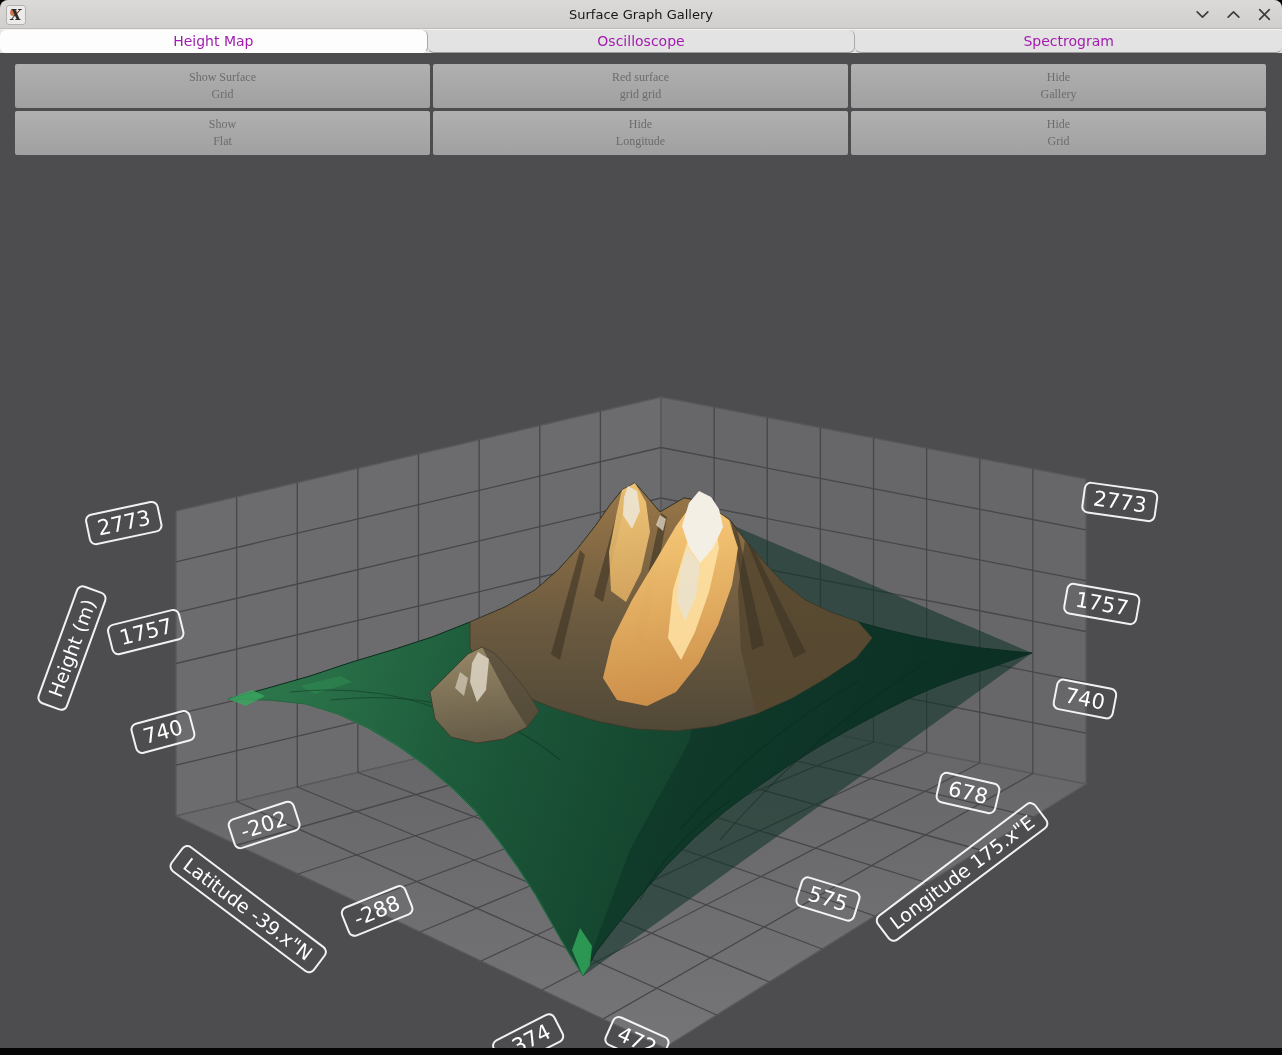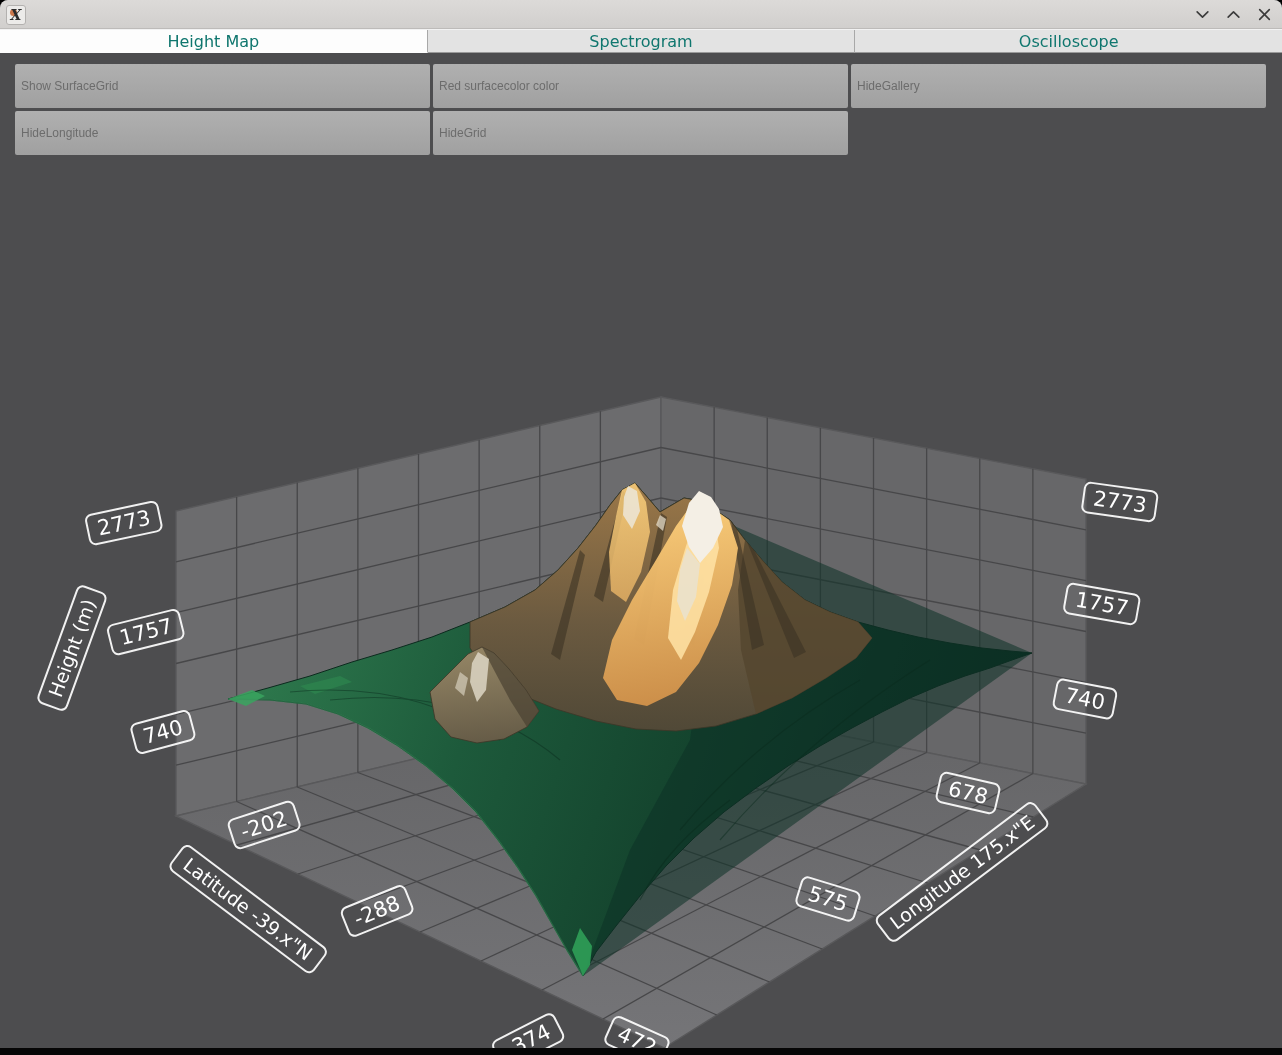--- a/index.html
+++ b/index.html
@@ -15,31 +15,31 @@
             background:#c96b3a;opacity:.9;}
   .app-icon .x{position:relative;font-family:"DejaVu Serif",serif;font-style:italic;
             font-weight:bold;font-size:14px;color:#2b2b2b;line-height:1;}
   .title{flex:1;text-align:center;font-size:13px;color:#161616;}
   .win-controls{position:absolute;right:10px;top:0;height:28px;display:flex;gap:16px;
             align-items:center;}
   .wc{width:15px;height:15px;display:block;cursor:default;}
   .wc svg{display:block;}
   
   .tabbar{display:flex;height:23px;background:#e3e3e3;border-top:1px solid #f2f2f2;}
-  .tab{flex:1;display:flex;align-items:center;justify-content:center;font-size:16px;
-       color:#0f766e;background:#e3e3e3;border-right:1px solid #a8a8a8;
-       border-bottom:1px solid #9a9a9a;}
+  .tab{flex:1;display:flex;align-items:center;justify-content:center;font-size:14px;
+       color:#a21caf;background:#e3e3e3;border-right:1px solid #a8a8a8;
+       border-bottom:1px solid #9a9a9a;border-radius:6px;}
   .tab:last-child{border-right:none;}
   .tab.selected{background:#fdfdfd;border-bottom:1px solid #fdfdfd;}
   
   .controls{position:absolute;top:64px;left:15px;right:16px;display:grid;
             grid-template-columns:1fr 1fr 1fr;gap:3px;}
   .btn{height:44px;background:linear-gradient(#b0b0b0,#a0a0a0);border:none;border-radius:2px;
-       color:#6c6c6c;font-size:12px;line-height:17px;display:flex;flex-direction:row;
-       align-items:center;justify-content:flex-start;font-family:Liberation Sans, sans-serif;}
+       color:#6c6c6c;font-size:12px;line-height:17px;display:flex;flex-direction:column;
+       align-items:center;justify-content:center;font-family:Liberation Serif, serif;}
   
   .plot{position:absolute;inset:0;}
   .plot svg{position:absolute;left:0;top:0;}
   .tick{position:absolute;color:#fff;font-size:21px;white-space:nowrap;
         border:2px solid rgba(255,255,255,.92);border-radius:7px;padding:2px 9px;
         transform:translate(-50%,-50%) rotate(var(--r,0deg));}
   .tick.dim{font-size:15px;padding:0 6px;border-width:1.5px;color:rgba(215,215,220,.65);
         border-color:rgba(190,190,195,.55);}
   .axis-title{position:absolute;color:#fff;font-size:19px;white-space:nowrap;
         border:2px solid rgba(255,255,255,.92);border-radius:7px;padding:3px 10px;
@@ -51,20 +51,21 @@
 </head>
 <body>
 
 <div class="window">
 
   <div class="titlebar">
     <div class="app-icon">
       <span class="dot"></span>
       <span class="x">X</span>
     </div>
+    <div class="title">Surface Graph Gallery</div>
     <div class="win-controls">
       <span class="wc">
         <svg width="15" height="15" viewBox="0 0 14 14">
           <polyline points="2,4.5 7,9.5 12,4.5" fill="none" stroke="#3b3b3b" stroke-width="1.5" stroke-linecap="round" stroke-linejoin="round"></polyline>
         </svg>
       </span>
       <span class="wc">
         <svg width="15" height="15" viewBox="0 0 14 14">
           <polyline points="2,9.5 7,4.5 12,9.5" fill="none" stroke="#3b3b3b" stroke-width="1.5" stroke-linecap="round" stroke-linejoin="round"></polyline>
         </svg>
@@ -73,36 +74,40 @@
         <svg width="15" height="15" viewBox="0 0 14 14">
           <line x1="2.5" y1="2.5" x2="11.5" y2="11.5" stroke="#3b3b3b" stroke-width="1.5" stroke-linecap="round"></line>
           <line x1="11.5" y1="2.5" x2="2.5" y2="11.5" stroke="#3b3b3b" stroke-width="1.5" stroke-linecap="round"></line>
         </svg>
       </span>
     </div>
   </div>
 
   <div class="tabbar">
     <div class="tab selected">Height Map</div>
+    <div class="tab">Oscilloscope</div>
     <div class="tab">Spectrogram</div>
-    <div class="tab">Oscilloscope</div>
   </div>
 
   <div class="controls">
     <button class="btn">
       <span>Show Surface</span>
       <span>Grid</span>
     </button>
     <button class="btn">
       <span>Red surface</span>
-      <span>color color</span>
+      <span>grid grid</span>
     </button>
     <button class="btn">
       <span>Hide</span>
       <span>Gallery</span>
+    </button>
+    <button class="btn">
+      <span>Show</span>
+      <span>Flat</span>
     </button>
     <button class="btn">
       <span>Hide</span>
       <span>Longitude</span>
     </button>
     <button class="btn">
       <span>Hide</span>
       <span>Grid</span>
     </button>
   </div>

